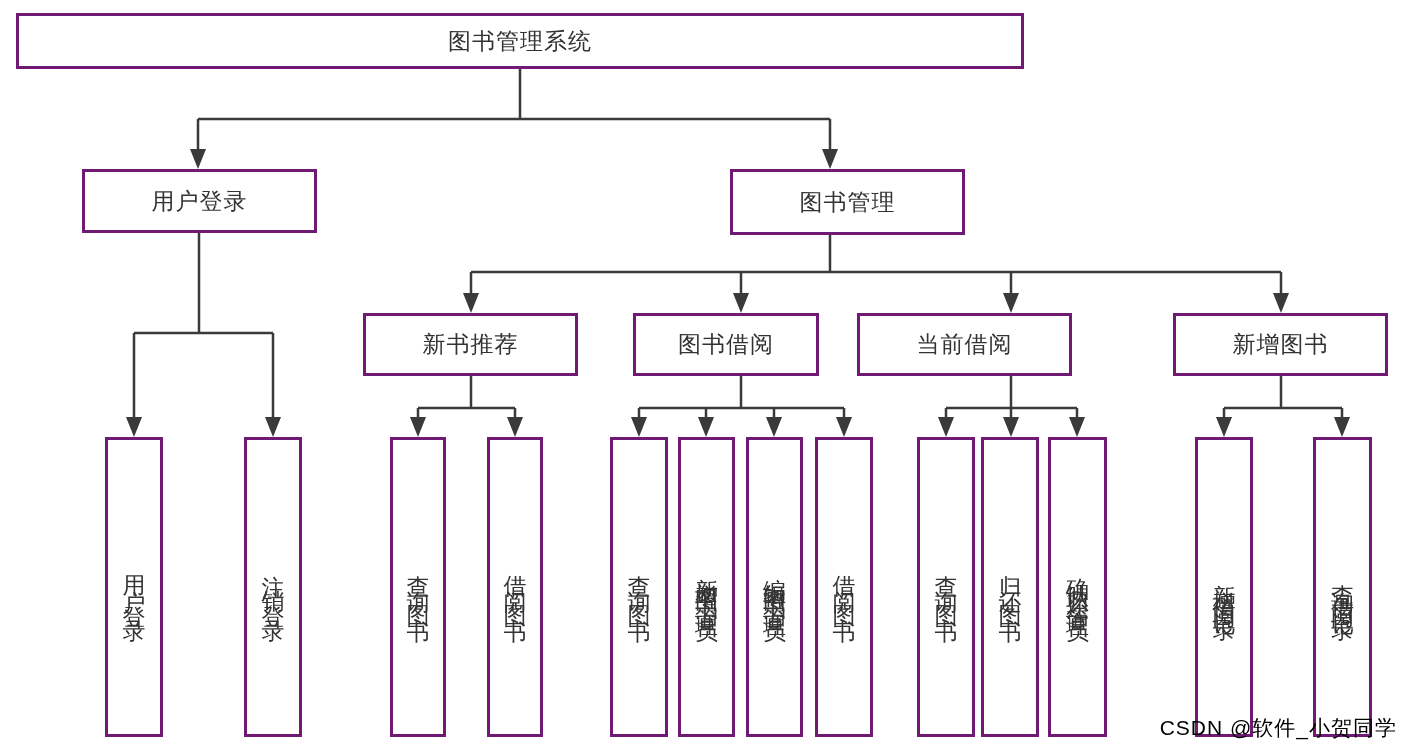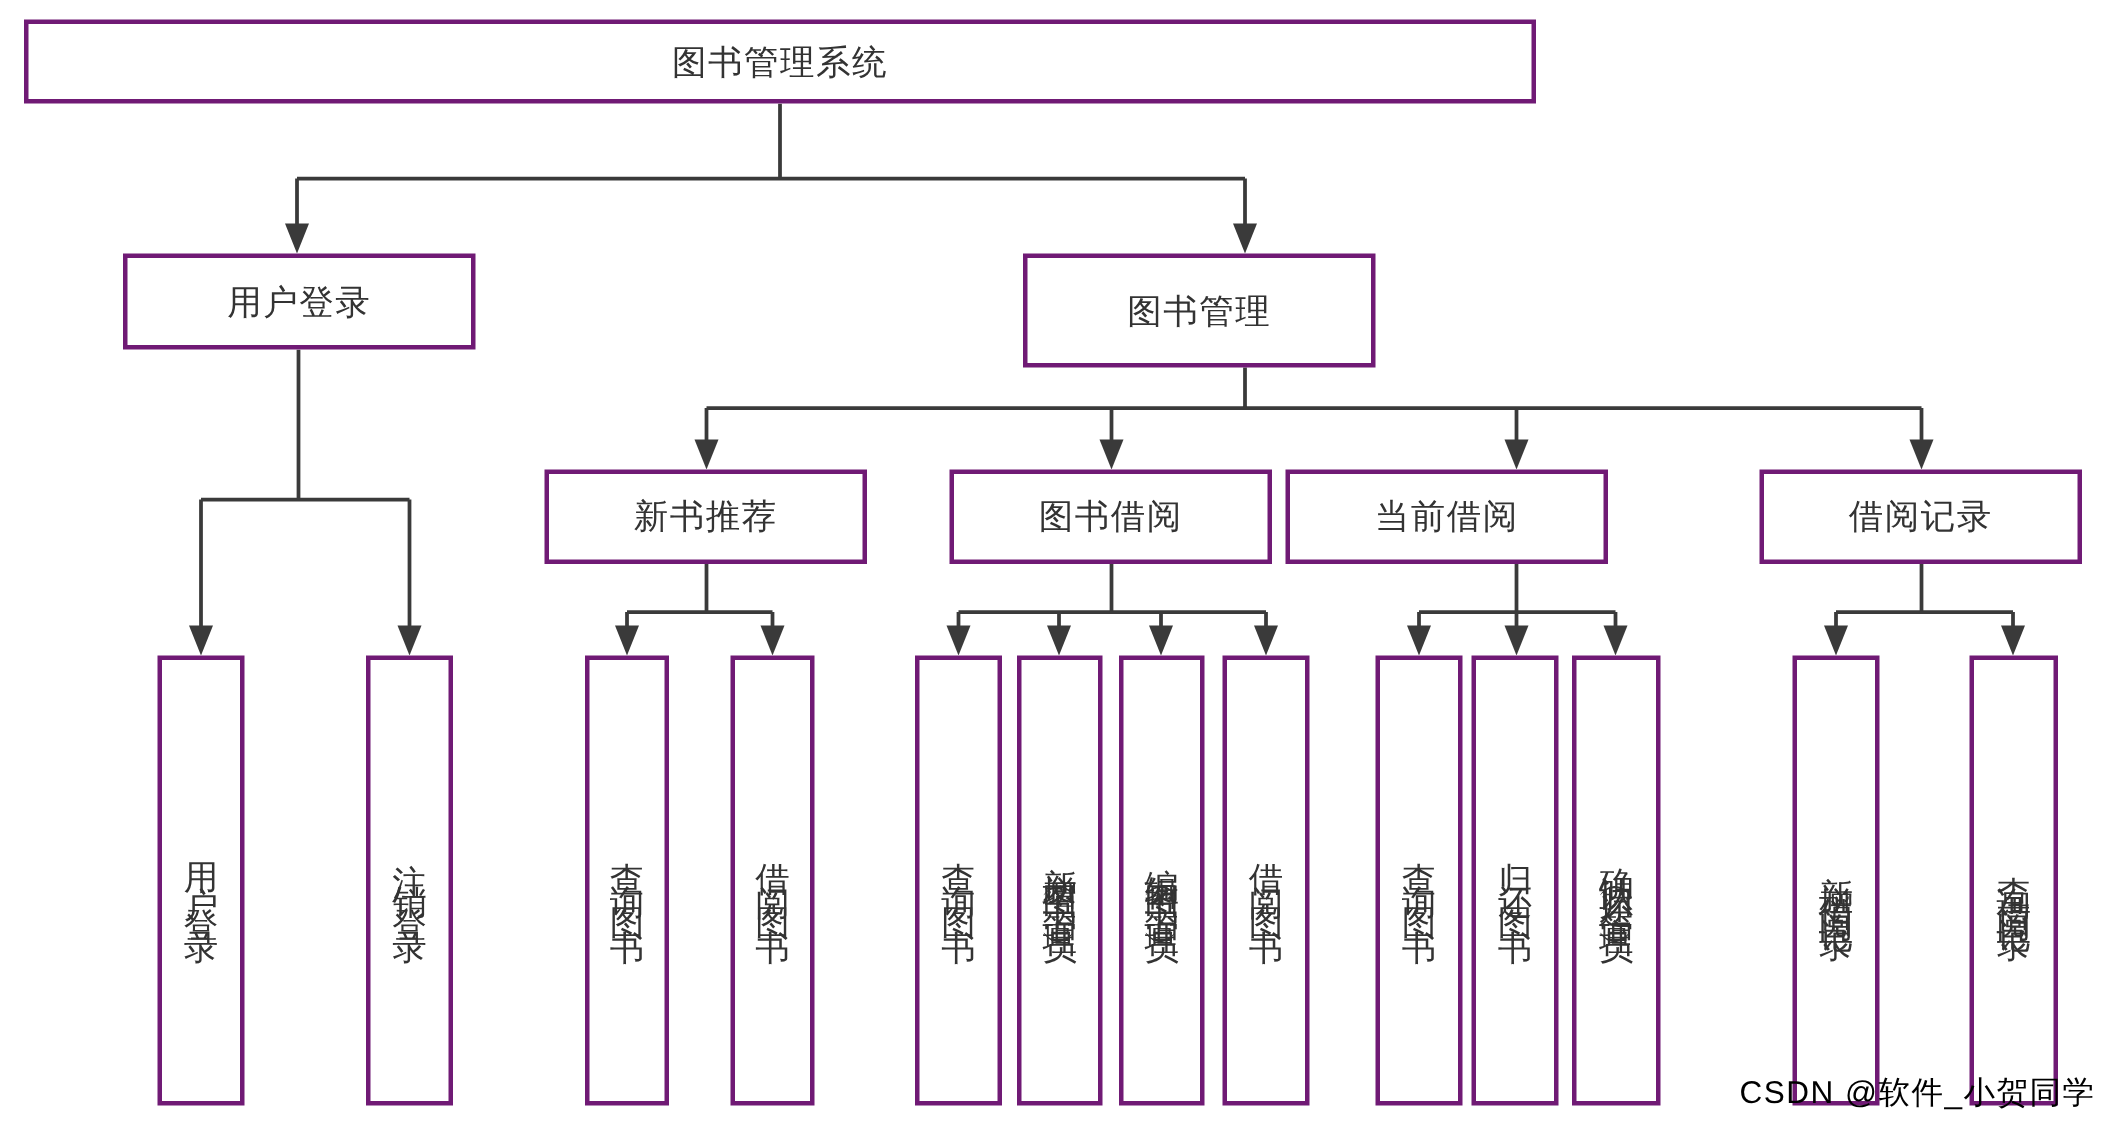--- a/index.html
+++ b/index.html
@@ -86,35 +86,35 @@
     </g>
   </svg>
 
   <div class="node hnode" style="left:16px; top:13px; width:1008px; height:56px;">
     <span>图书管理系统</span>
   </div>
 
   <div class="node hnode" style="left:82px; top:169px; width:235px; height:64px;">
     <span>用户登录</span>
   </div>
-  <div class="node hnode" style="left:682px; top:169px; width:235px; height:76px;">
+  <div class="node hnode" style="left:730px; top:169px; width:235px; height:66px;">
     <span>图书管理</span>
   </div>
 
   <div class="node hnode" style="left:363px; top:313px; width:215px; height:63px;">
     <span>新书推荐</span>
   </div>
-  <div class="node hnode" style="left:633px; top:313px; width:215px; height:63px;">
+  <div class="node hnode" style="left:633px; top:313px; width:186px; height:63px;">
     <span>图书借阅</span>
   </div>
   <div class="node hnode" style="left:857px; top:313px; width:215px; height:63px;">
     <span>当前借阅</span>
   </div>
   <div class="node hnode" style="left:1173px; top:313px; width:215px; height:63px;">
-    <span>借阅记录</span>
+    <span>新增图书</span>
   </div>
 
   <div class="node vnode ls4" style="left:105px; top:437px; width:58px; height:300px;">
     <span>用户登录</span>
   </div>
   <div class="node vnode ls4" style="left:244px; top:437px; width:58px; height:300px;">
     <span>注销登录</span>
   </div>
 
   <div class="node vnode ls4" style="left:390px; top:437px; width:56px; height:300px;">

